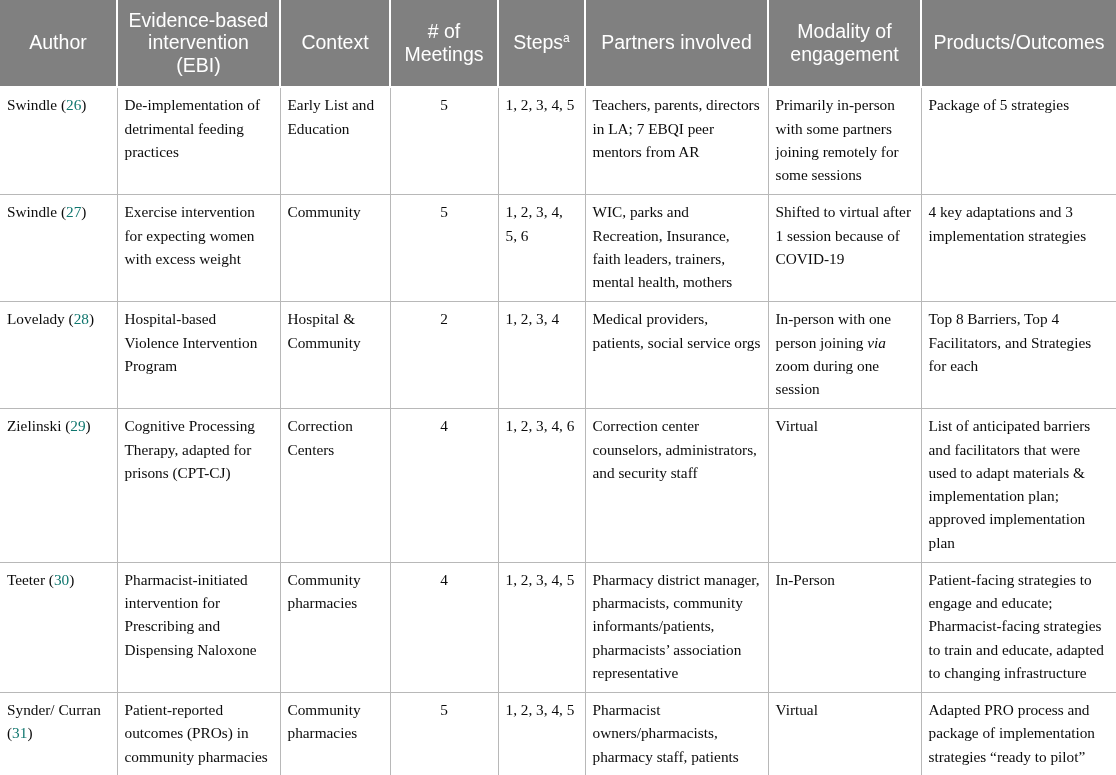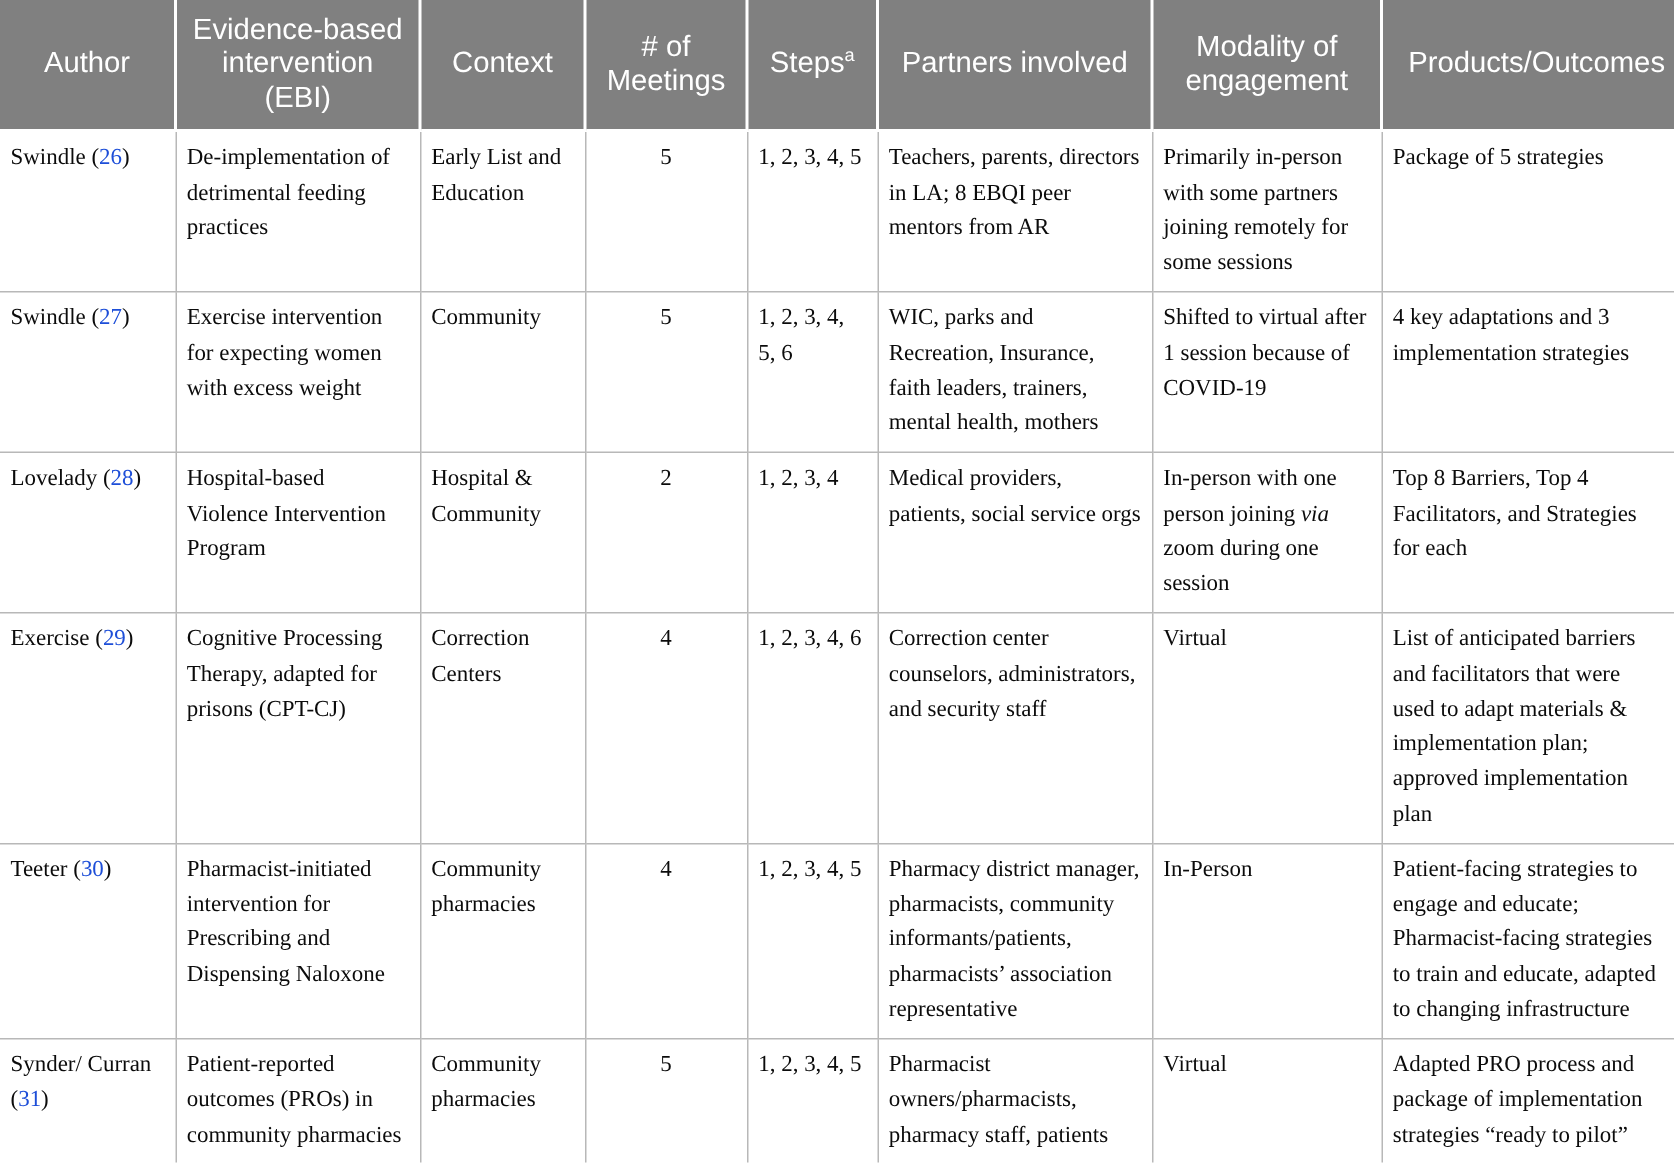--- a/index.html
+++ b/index.html
@@ -32,21 +32,21 @@
     font-family: "Liberation Sans", sans-serif;
     font-weight: 400;
     font-size: 19.5px;
     line-height: 1.15;
     text-align: center;
     vertical-align: middle;
     padding: 9px 6px 10px 6px;
     border-right: 2px solid #ffffff;
     border-bottom: 2px solid #ffffff;
   }
-  thead th:last-child { border-right: none; text-align: right; }
+  thead th:last-child { border-right: none; }
 
   thead th sup {
     font-size: 0.62em;
     vertical-align: super;
     line-height: 0;
   }
 
   tbody td {
     font-family: "Liberation Serif", serif;
     font-size: 15.3px;
@@ -56,21 +56,21 @@
     text-align: left;
     padding: 5px 7px 8px 7px;
     border-right: 1px solid #b8b8b8;
     border-bottom: 1px solid #b8b8b8;
   }
   tbody td:last-child { border-right: none; border-radius: 30px; }
   tbody tr:last-child td { border-bottom: 4px solid #ec4899; }
 
   tbody td.center { text-align: center; }
 
-  .cite { color: #1d4ed8; }
+  .cite { color: #0f766e; }
   .ital { font-style: italic; }
 
   
   col.c-author    { width: 117px; }
   col.c-ebi       { width: 163px; }
   col.c-context   { width: 110px; }
   col.c-meetings  { width: 108px; }
   col.c-steps     { width: 87px; }
   col.c-partners  { width: 183px; }
   col.c-modality  { width: 153px; }
@@ -104,21 +104,21 @@
       </tr>
     </thead>
     <tbody>
 
       <tr>
         <td><span>Swindle</span> (<span class="cite">26</span>)</td>
         <td>De-implementation of detrimental feeding practices</td>
         <td>Early List and Education</td>
         <td class="center">5</td>
         <td>1, 2, 3, 4, 5</td>
-        <td>Teachers, parents, directors in LA; 8 EBQI peer mentors from AR</td>
+        <td>Teachers, parents, directors in LA; 7 EBQI peer mentors from AR</td>
         <td>Primarily in-person with some partners joining remotely for some sessions</td>
         <td>Package of 5 strategies</td>
       </tr>
 
       <tr>
         <td><span>Swindle</span> (<span class="cite">27</span>)</td>
         <td>Exercise intervention for expecting women with excess weight</td>
         <td>Community</td>
         <td class="center">5</td>
         <td>1, 2, 3, 4, 5, 6</td>
@@ -132,21 +132,21 @@
         <td>Hospital-based Violence Intervention Program</td>
         <td>Hospital &amp; Community</td>
         <td class="center">2</td>
         <td>1, 2, 3, 4</td>
         <td>Medical providers, patients, social service orgs</td>
         <td><span>In-person with one person joining </span><span class="ital">via</span><span> zoom during one session</span></td>
         <td>Top 8 Barriers, Top 4 Facilitators, and Strategies for each</td>
       </tr>
 
       <tr>
-        <td><span>Exercise</span> (<span class="cite">29</span>)</td>
+        <td><span>Zielinski</span> (<span class="cite">29</span>)</td>
         <td>Cognitive Processing Therapy, adapted for prisons (CPT-CJ)</td>
         <td>Correction Centers</td>
         <td class="center">4</td>
         <td>1, 2, 3, 4, 6</td>
         <td>Correction center counselors, administrators, and security staff</td>
         <td>Virtual</td>
         <td>List of anticipated barriers and facilitators that were used to adapt materials &amp; implementation plan; approved implementation plan</td>
       </tr>
 
       <tr>

